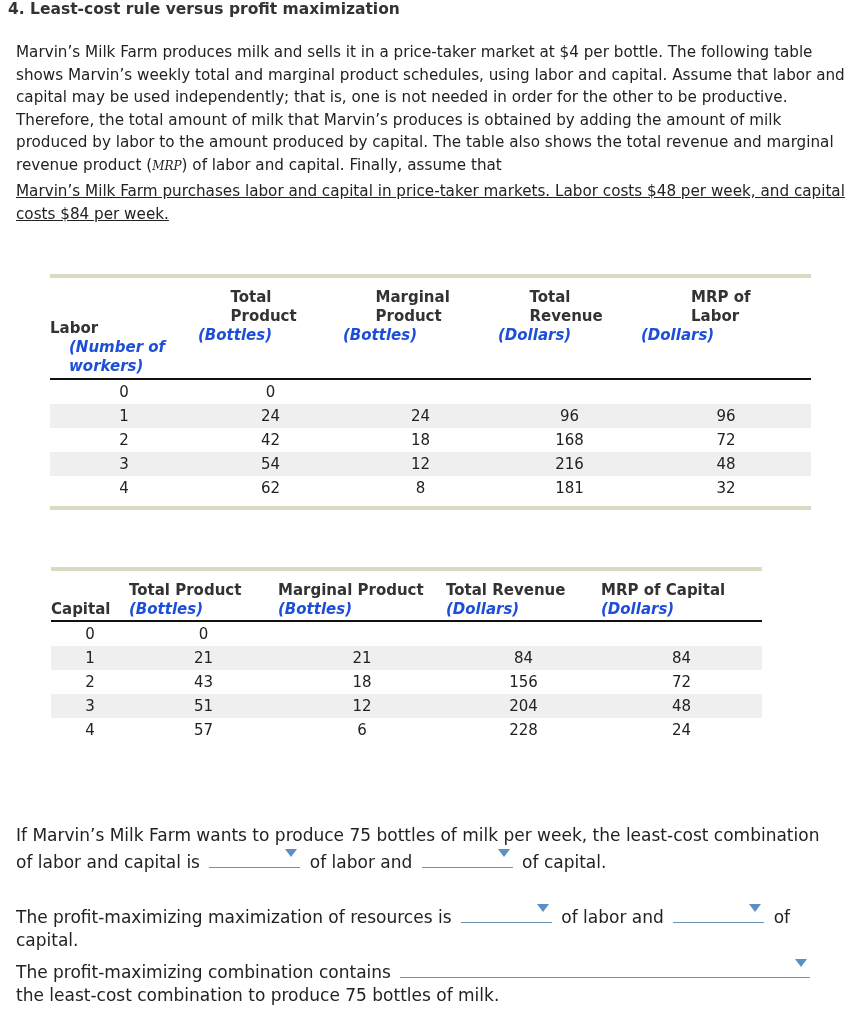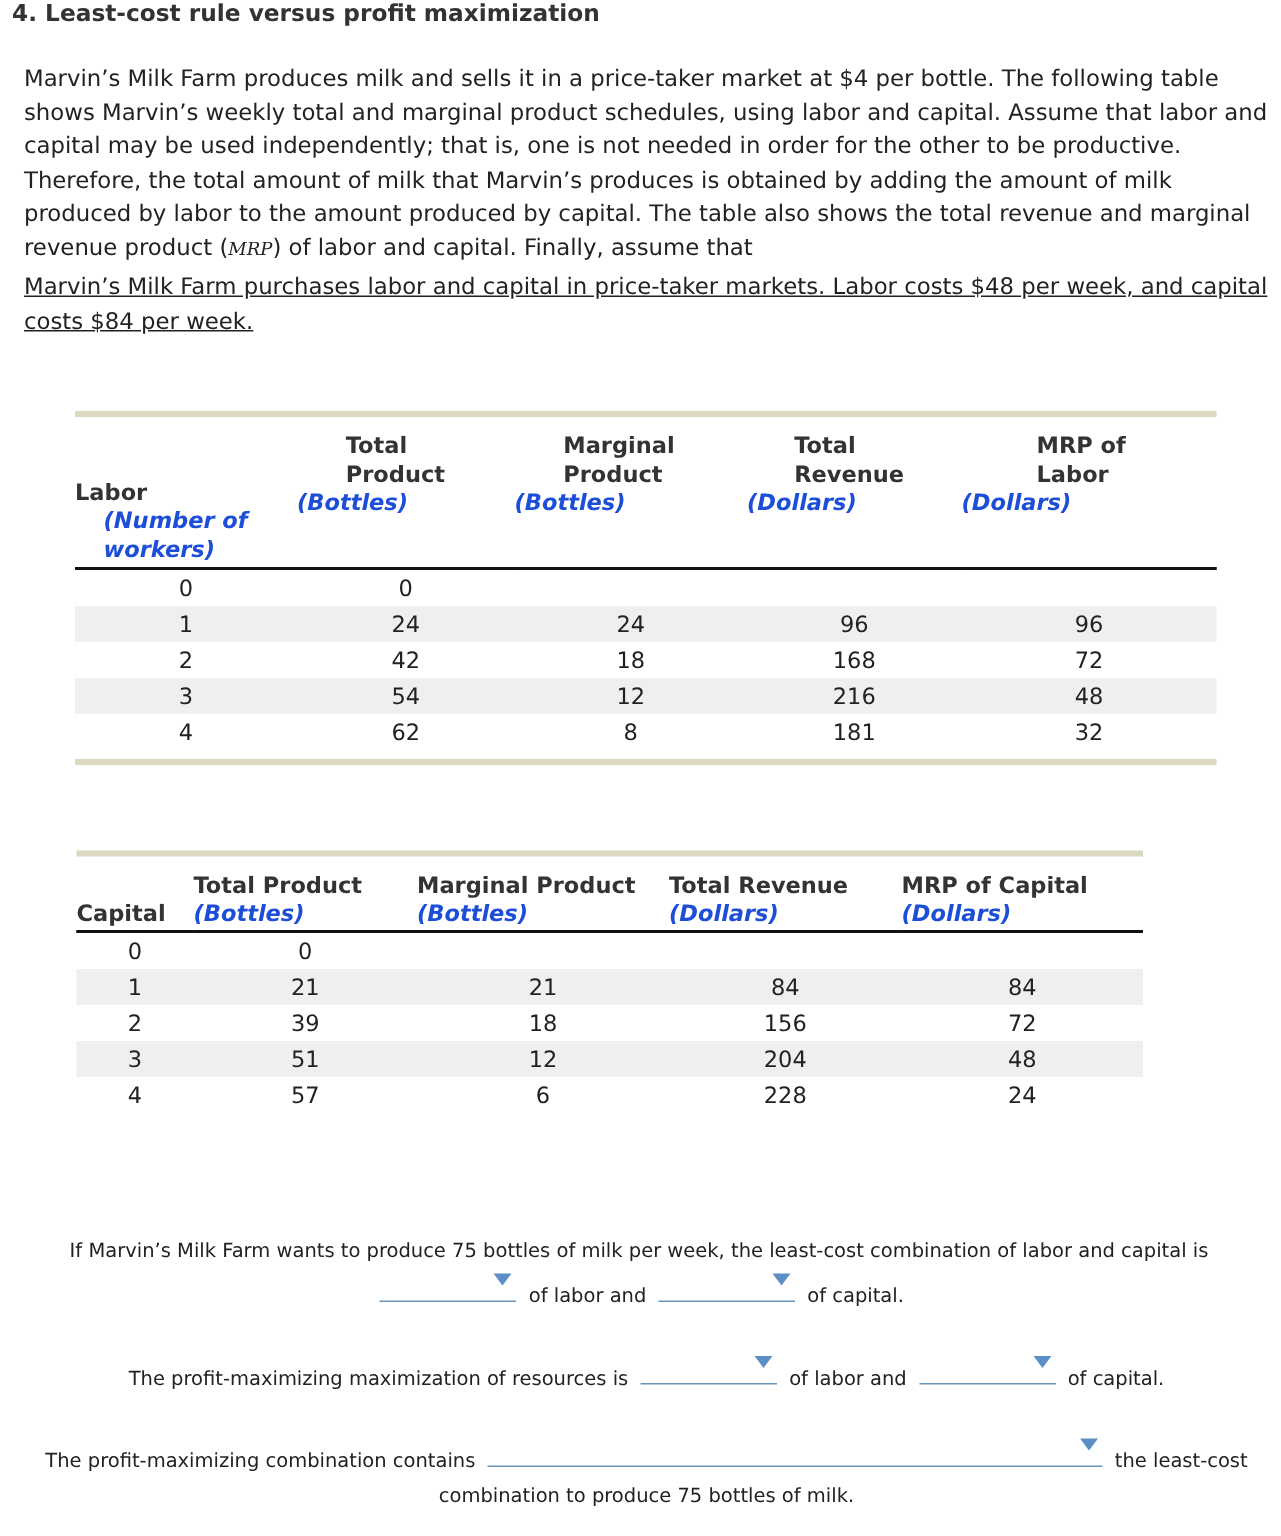--- a/index.html
+++ b/index.html
@@ -34,21 +34,21 @@
   thead tr.hdr th { border-bottom: 2px solid #111111; }
   td {
     font-size: 15px; color: #222222; text-align: center; padding: 0;
     height: 24px; line-height: 24px;
   }
   tbody tr.shade td { background: #efefef; }
   .labor-wrap thead th { padding-top: 10px; padding-bottom: 2px; }
   .capital-wrap thead th { padding-top: 10px; padding-bottom: 1px; }
 
   .q {
-    position: absolute; left: 16px; font-size: 13px; line-height: 22.5px; color: #222222; text-align: center;
+    position: absolute; left: 16px; font-size: 17px; line-height: 22.5px; color: #222222;
   }
   .dd {
     display: inline-block; position: relative; vertical-align: baseline;
     border-bottom: 1.5px solid #6b93b3; height: 20px; margin: 0 4px;
   }
   .dd .arrow {
     position: absolute; right: 3px; top: 2px; width: 0; height: 0;
     border-left: 6px solid transparent; border-right: 6px solid transparent;
     border-top: 8px solid #5b8fc5;
   }
@@ -182,21 +182,21 @@
         </tr>
         <tr class="shade">
           <td>1</td>
           <td>21</td>
           <td>21</td>
           <td>84</td>
           <td>84</td>
         </tr>
         <tr>
           <td>2</td>
-          <td>39</td>
+          <td>43</td>
           <td>18</td>
           <td>156</td>
           <td>72</td>
         </tr>
         <tr class="shade">
           <td>3</td>
           <td>51</td>
           <td>12</td>
           <td>204</td>
           <td>48</td>

